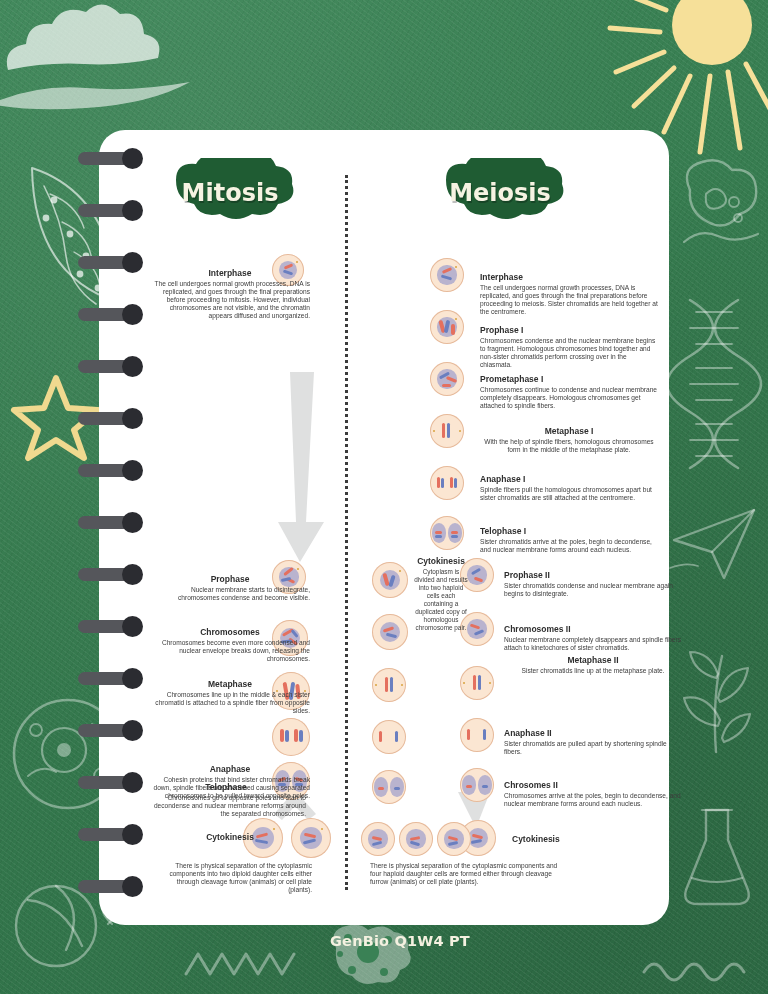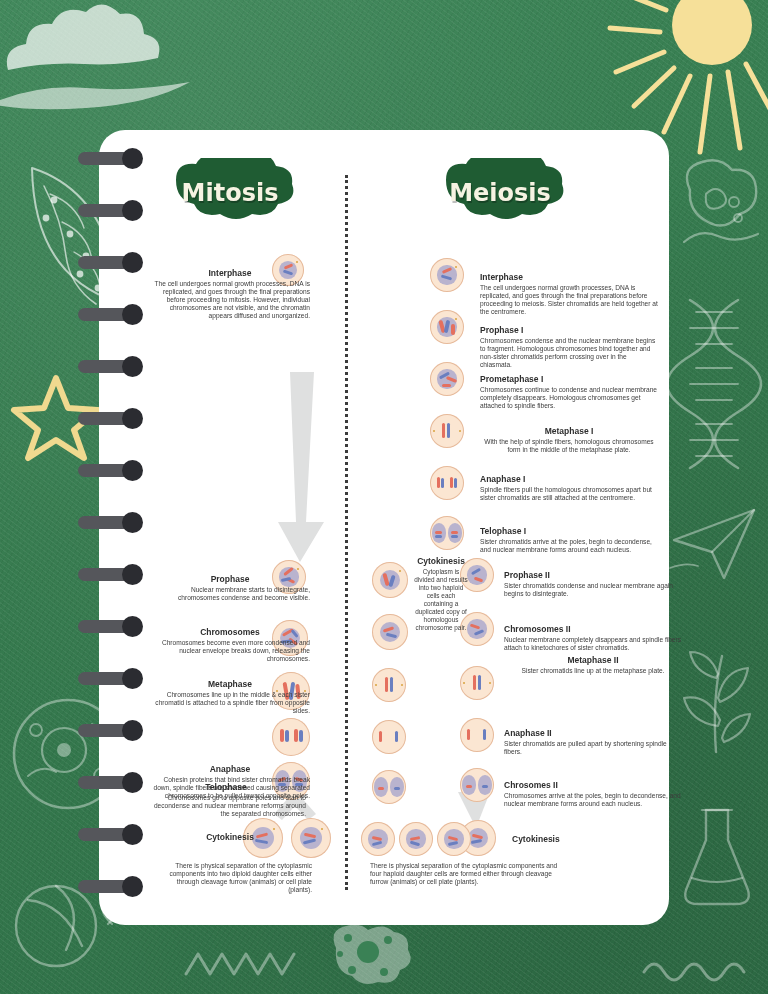--- a/index.html
+++ b/index.html
@@ -566,13 +566,14 @@
 <div class="blk me-col" style="left:370px; top:862px; width:196px;">
   <div class="bd">There is physical separation of the cytoplasmic components and four  haploid daughter cells are formed either through cleavage furrow (animals) or cell plate (plants).</div>
 </div>
 
 <div class="blk center-col" style="left:412px; top:556px;">
   <div class="hd ctr-hd" style="white-space:nowrap;">Cytokinesis</div>
   <div class="bd">Cytoplasm is divided and results into two haploid cells each containing a duplicated copy of homologous chromosome pair.</div>
 </div>
 
 <div id="footer">
+  <div>GenBio Q1W4 PT</div>
 </div>
 
 </body></html>

